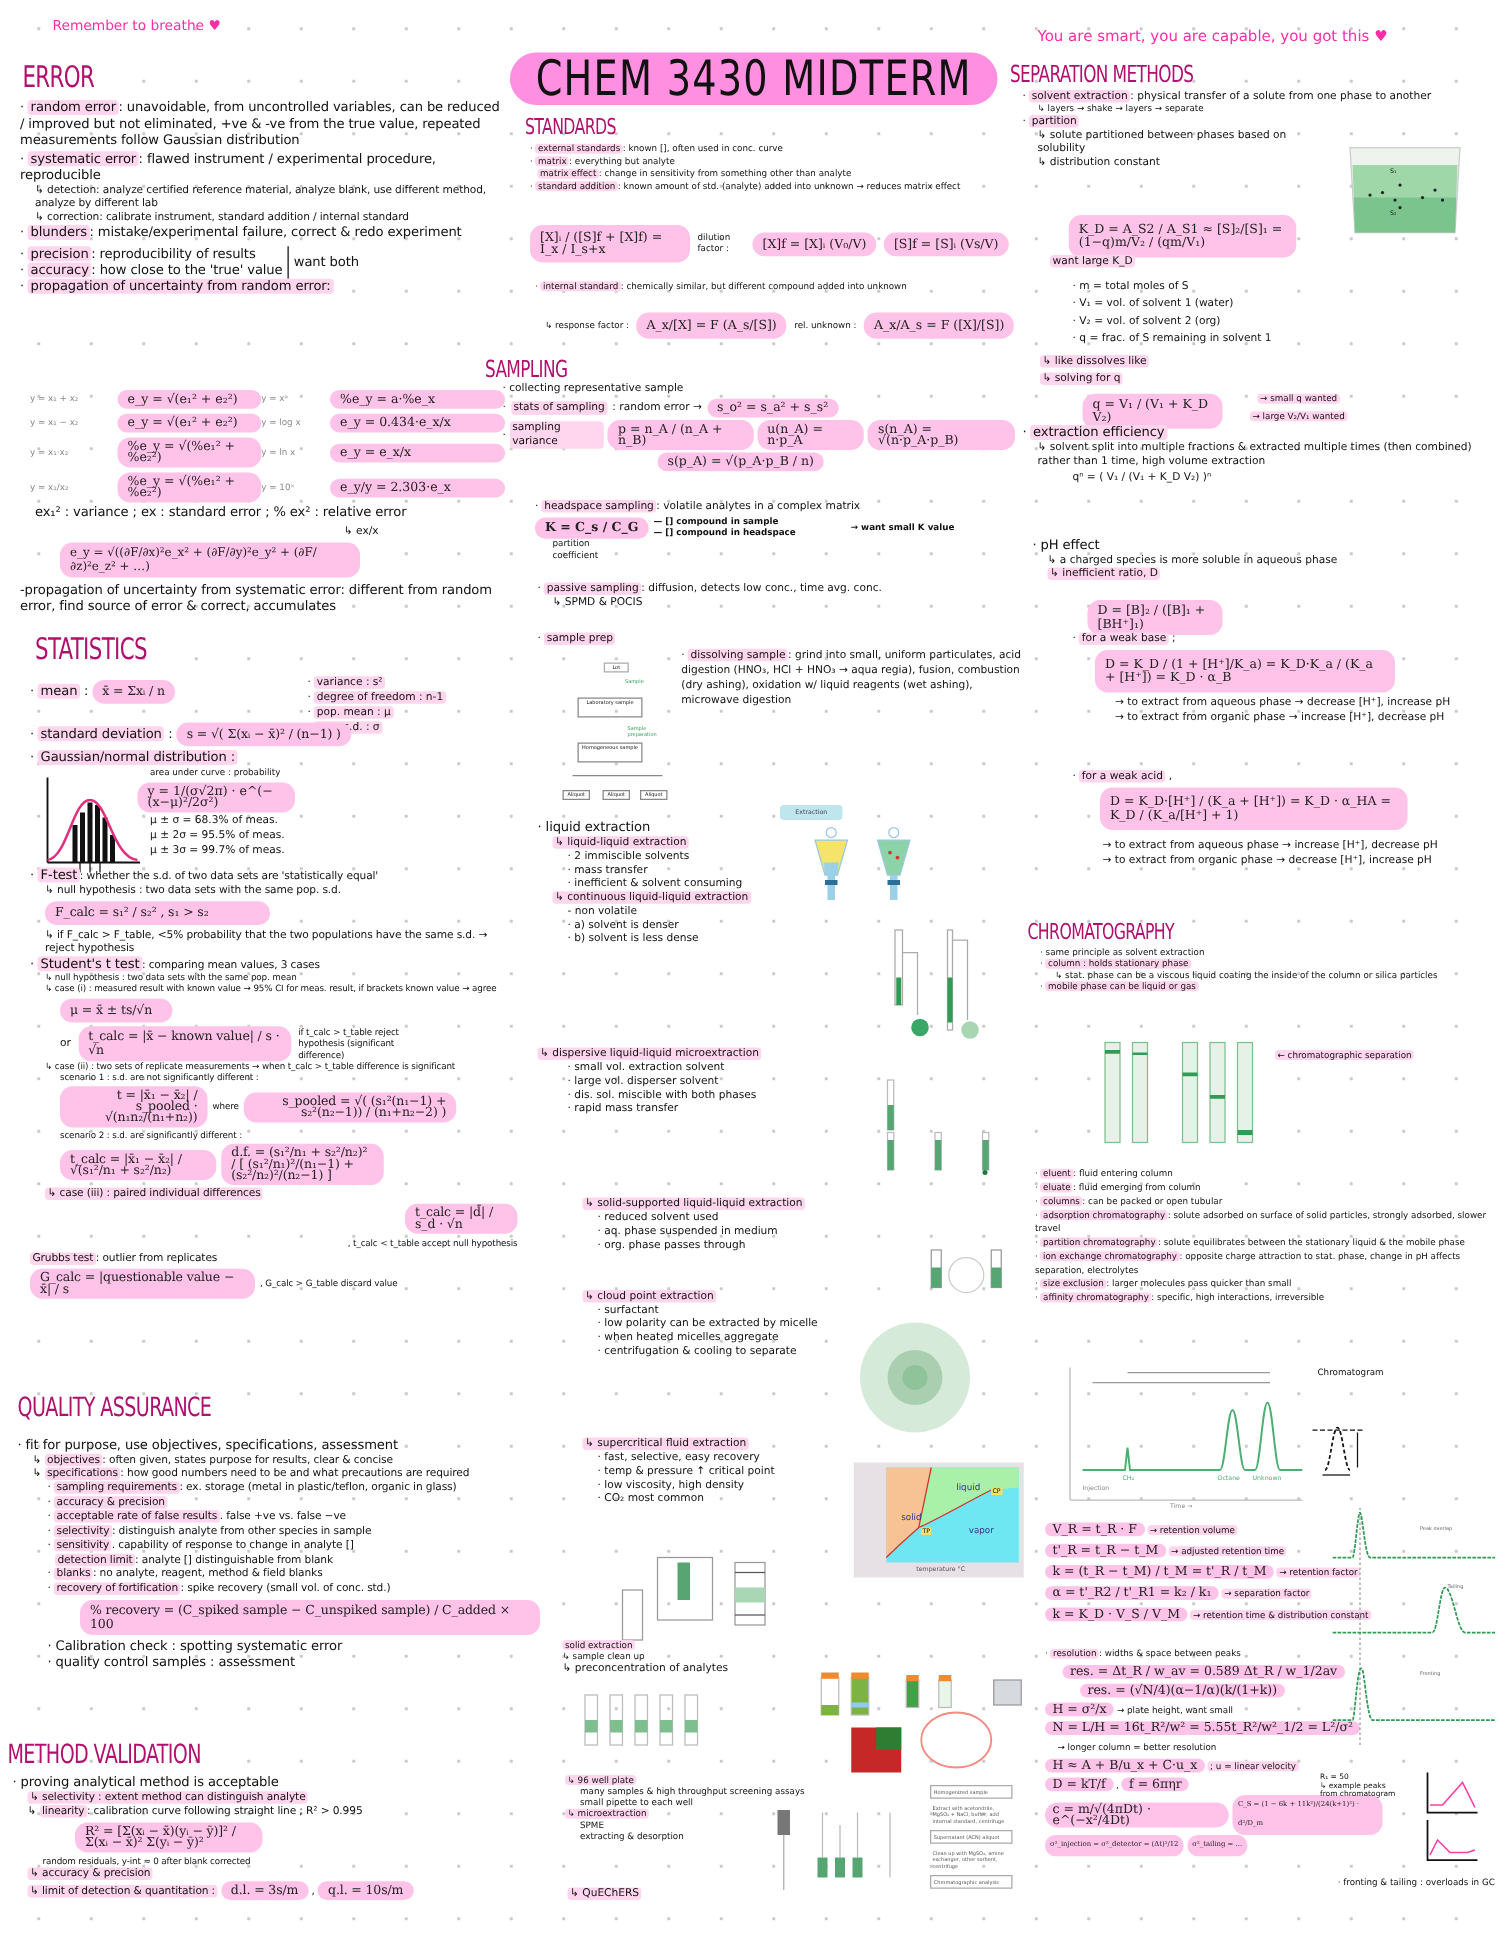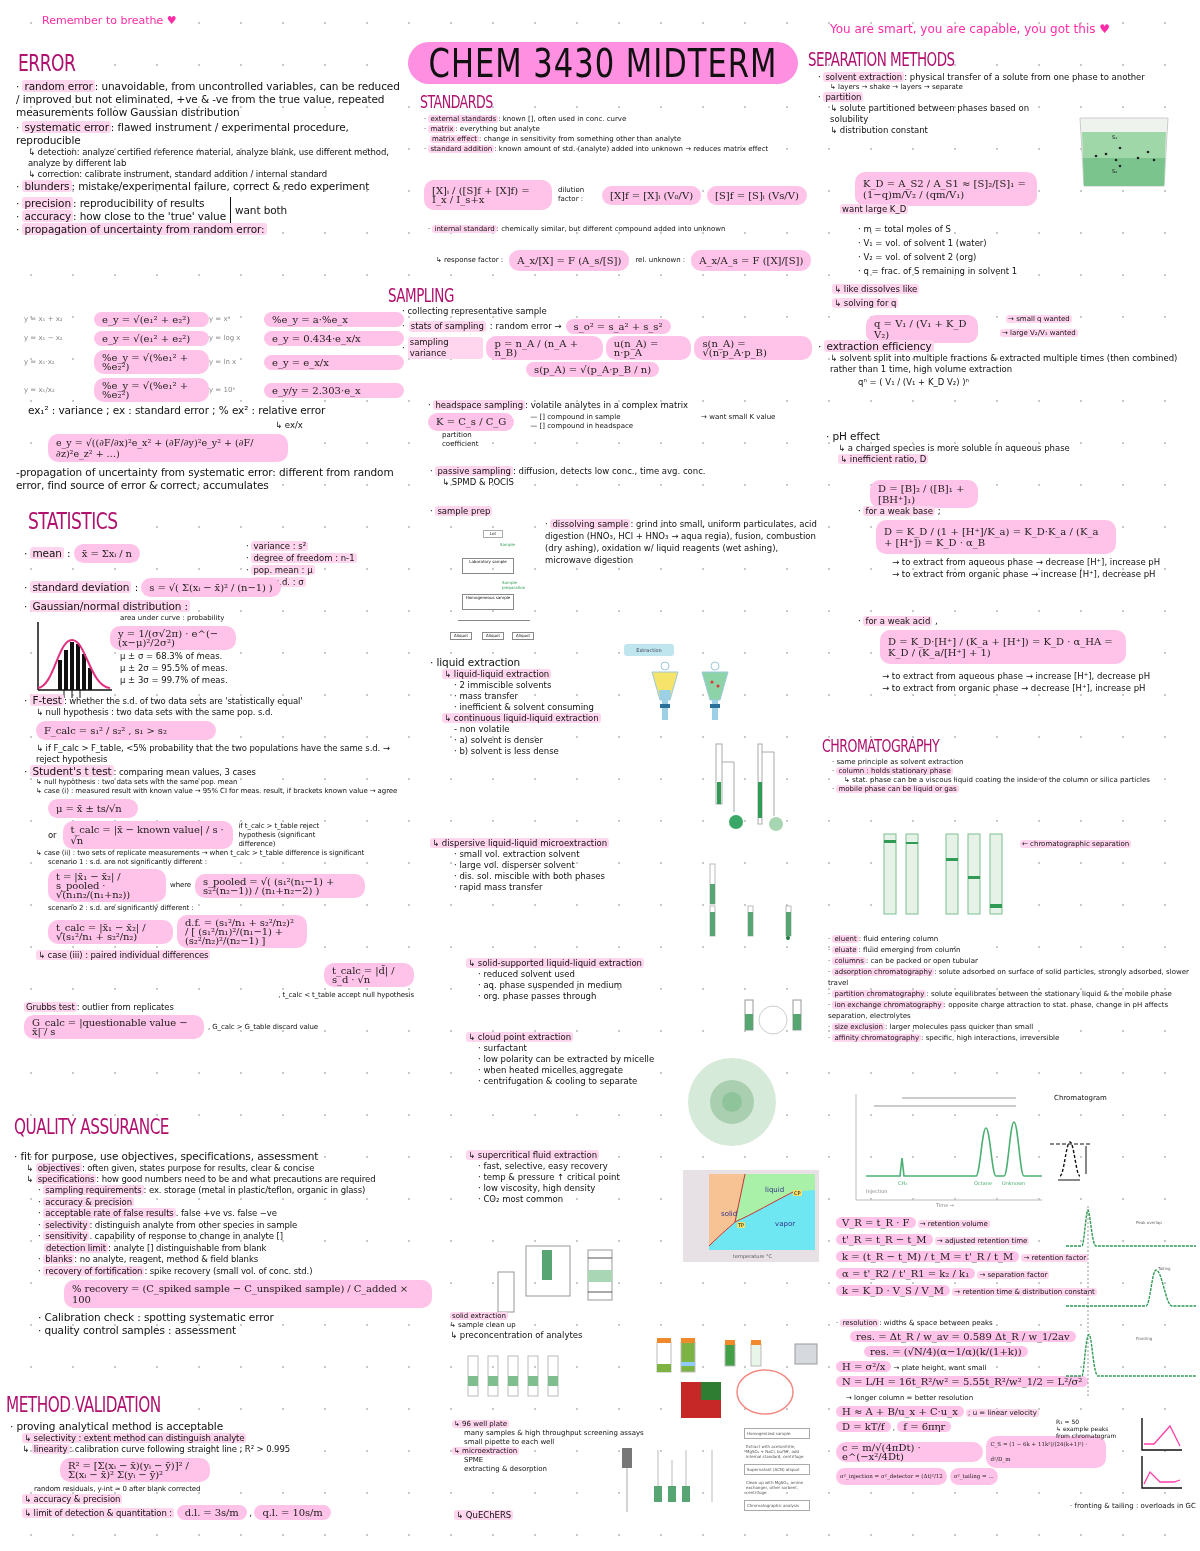--- a/index.html
+++ b/index.html
@@ -142,21 +142,21 @@
   <div class="indent1 xs">↳ null hypothesis : two data sets with the same pop. mean</div>
   <div class="indent1 xs">↳ case (i) : measured result with known value → 95% CI for meas. result, if brackets known value → agree</div>
   <div class="indent2" style="margin:3px 0;"><span class="formula" style="width:90px;">μ = x̄ ± ts/√n</span></div>
   <div class="indent2" style="display:flex;align-items:center;gap:6px;">
     <span class="sm">or</span>
     <span class="formula sm" style="width:170px;">t_calc = |x̄ − known value| / s · √n</span>
     <span class="xs" style="width:110px;">if t_calc &gt; t_table reject hypothesis (significant difference)</span>
   </div>
   <div class="indent1 xs">↳ case (ii) : two sets of replicate measurements → when t_calc &gt; t_table difference is significant</div>
   <div class="indent2 xs">scenario 1 : s.d. are not significantly different :</div>
-  <div class="indent2" style="display:flex;align-items:center;gap:4px;margin:2px 0;">
+  <div class="indent2" style="display:flex;align-items:center;gap:4px;margin:2px 0;text-align:right;">
     <span class="formula xs" style="width:118px;">t = |x̄₁ − x̄₂| / s_pooled · √(n₁n₂/(n₁+n₂))</span>
     <span class="xs">where</span>
     <span class="formula xs" style="width:170px;">s_pooled = √( (s₁²(n₁−1) + s₂²(n₂−1)) / (n₁+n₂−2) )</span>
   </div>
   <div class="indent2 xs">scenario 2 : s.d. are significantly different :</div>
   <div class="indent2" style="display:flex;align-items:center;gap:4px;margin:2px 0;">
     <span class="formula xs" style="width:125px;">t_calc = |x̄₁ − x̄₂| / √(s₁²/n₁ + s₂²/n₂)</span>
     <span class="formula xs" style="width:130px;">d.f. = (s₁²/n₁ + s₂²/n₂)² / [ (s₁²/n₁)²/(n₁−1) + (s₂²/n₂)²/(n₂−1) ]</span>
   </div>
   <div class="indent1 sm"><span class="hl">↳ case (iii) : paired individual differences</span></div>
@@ -231,27 +231,27 @@
   <div style="display:flex;align-items:center;gap:4px;margin-top:2px;">· <span class="hl">stats of sampling</span><span>: random error →</span><span class="formula xs">s_o² = s_a² + s_s²</span></div>
   <div style="display:flex;align-items:center;gap:3px;margin-top:2px;">· <span class="hl">sampling variance</span>
     <span class="formula xs">p = n_A / (n_A + n_B)</span>
     <span class="formula xs">u(n_A) = n·p_A</span>
     <span class="formula xs">s(n_A) = √(n·p_A·p_B)</span>
   </div>
   <div style="padding-left:124px;margin-top:2px;"><span class="formula xs">s(p_A) = √(p_A·p_B / n)</span></div>
 </div>
 <div class="abs xs" style="left:428px;top:400px;width:380px;">
   <div class="sm">· <span class="hl">headspace sampling</span><span>: volatile analytes in a complex matrix</span></div>
-  <div style="display:flex;gap:16px;margin-top:2px;">
+  <div style="display:flex;gap:4px;align-items:center;margin-top:2px;font-weight:bold;">
     <span class="formula sm">K = C_s / C_G</span>
     <div>
       <div>— [] compound in sample</div>
       <div>— [] compound in headspace</div>
     </div>
-    <span style="margin-left:52px">→ want small K value</span>
+    <span style="margin-left:40px">→ want small K value</span>
   </div>
   <div style="padding-left:14px;width:60px;">partition coefficient</div>
 </div>
 <div class="abs sm" style="left:430px;top:466px;width:390px;">
   <div>· <span class="hl">passive sampling</span><span>: diffusion, detects low conc., time avg. conc.</span></div>
   <div class="indent1">↳ SPMD &amp; POCIS</div>
 </div>
 <div class="abs sm" style="left:430px;top:506px;">· <span class="hl">sample prep</span></div>
 
 <div class="abs" style="left:450px;top:528px;width:90px;height:122px;">

